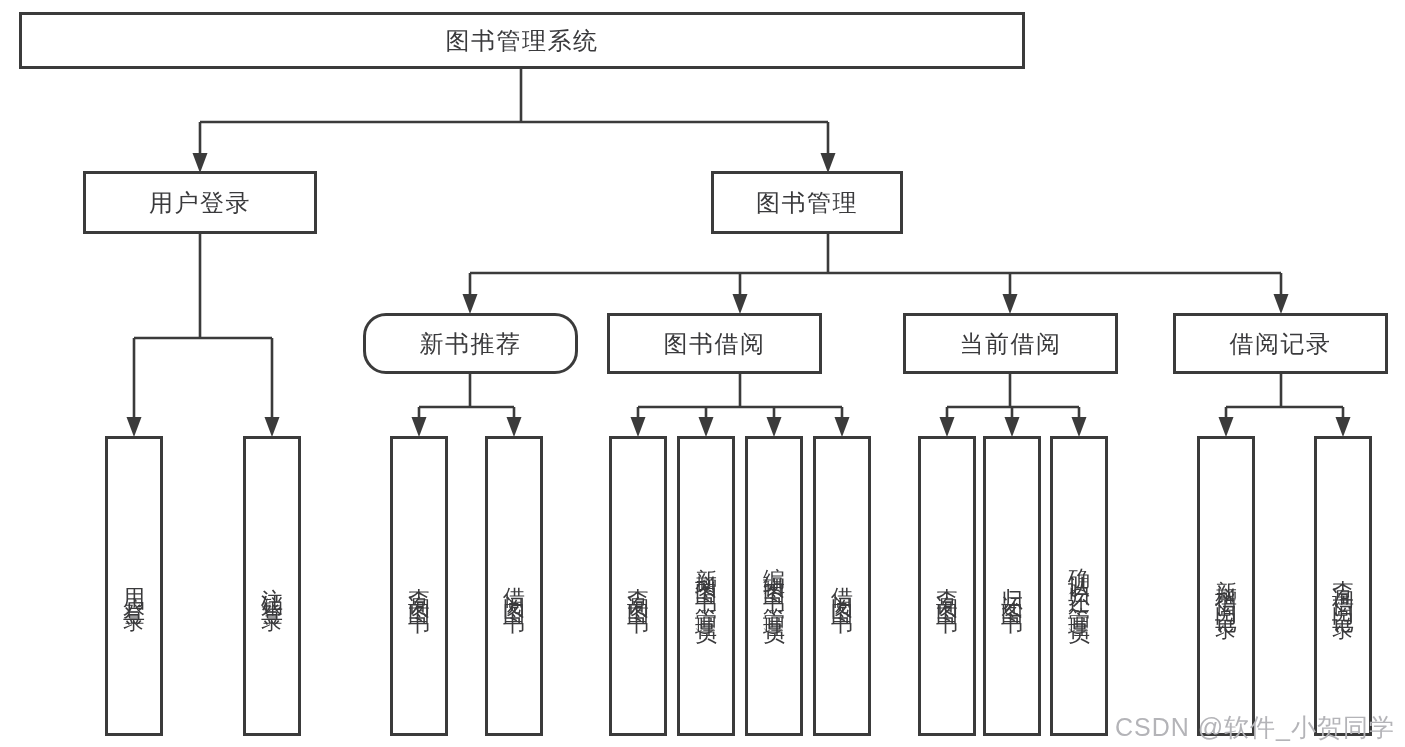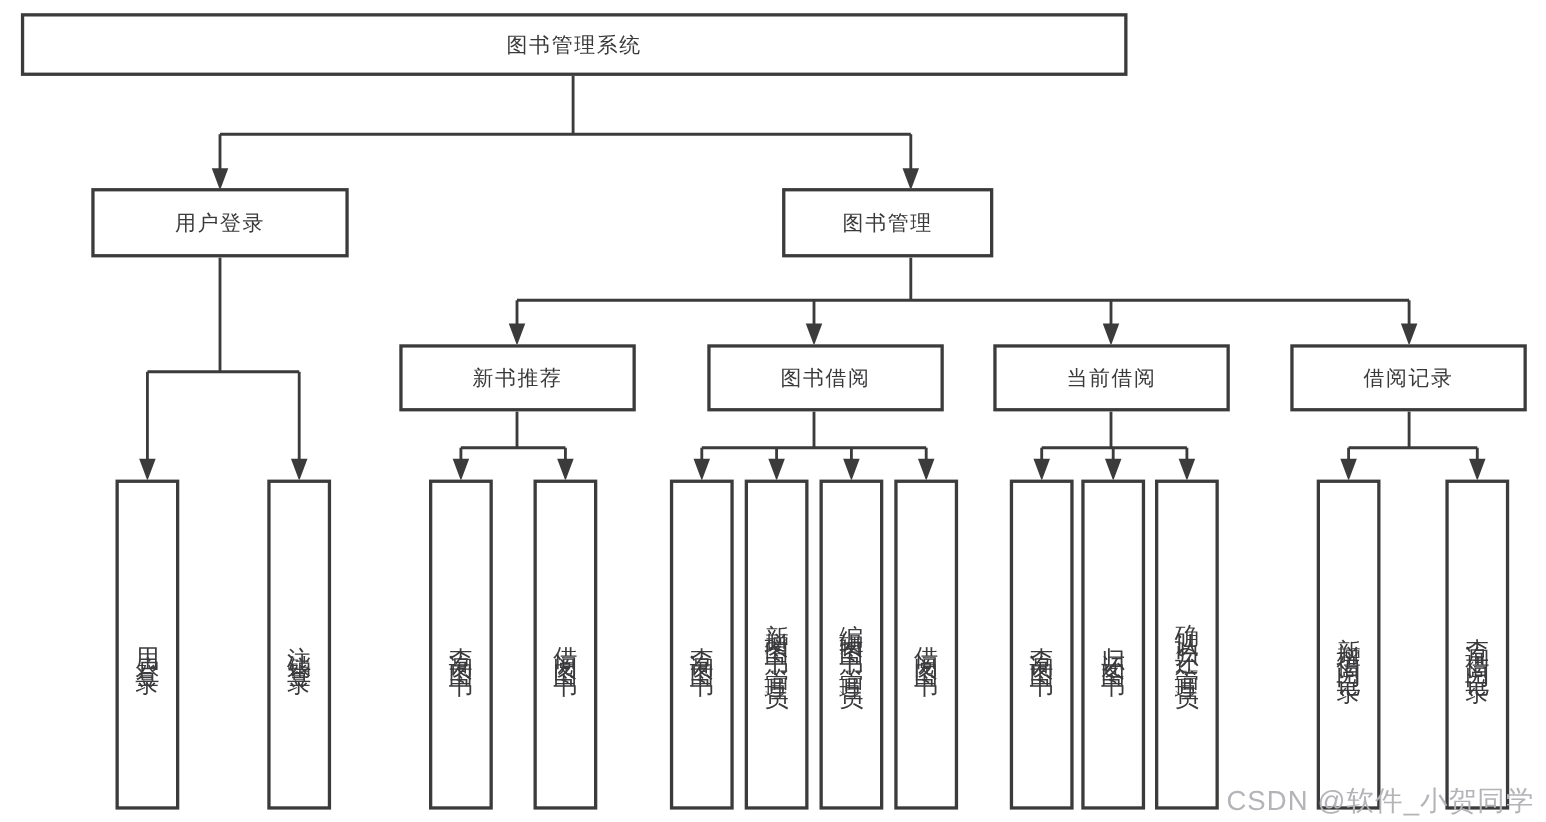--- a/index.html
+++ b/index.html
@@ -23,21 +23,21 @@
   svg.connectors polygon{fill:var(--line);stroke:none;}
   .node{
     position:absolute;
     box-sizing:border-box;
     background:var(--box_bg);
     border:3px solid var(--line);
     display:flex;align-items:center;justify-content:center;
     color:var(--text);
   }
   .hnode span{
-    font-size:19px;
+    font-size:24px;
     letter-spacing:1.5px;
     white-space:nowrap;
     color:var(--text);
   }
   .vnode span{
     writing-mode:vertical-rl;
     text-orientation:mixed;
     font-size:22px;
     letter-spacing:8px;
     line-height:1;
@@ -123,24 +123,24 @@
     <span>图书管理系统</span>
   </div>
 
   <div class="node hnode" style="left:83px;top:171px;width:234px;height:63px;">
     <span>用户登录</span>
   </div>
   <div class="node hnode" style="left:711px;top:171px;width:192px;height:63px;">
     <span>图书管理</span>
   </div>
 
-  <div class="node hnode" style="left:363px;top:313px;width:215px;height:61px;">
+  <div class="node hnode" style="left:363px;top:313px;width:215px;height:61px;border-radius:23px;">
     <span>新书推荐</span>
   </div>
-  <div class="node hnode" style="left:643px;top:313px;width:215px;height:61px;">
+  <div class="node hnode" style="left:607px;top:313px;width:215px;height:61px;">
     <span>图书借阅</span>
   </div>
   <div class="node hnode" style="left:903px;top:313px;width:215px;height:61px;">
     <span>当前借阅</span>
   </div>
   <div class="node hnode" style="left:1173px;top:313px;width:215px;height:61px;">
     <span>借阅记录</span>
   </div>
 
   <div class="node vnode" style="left:105px;top:436px;width:58px;height:300px;">

